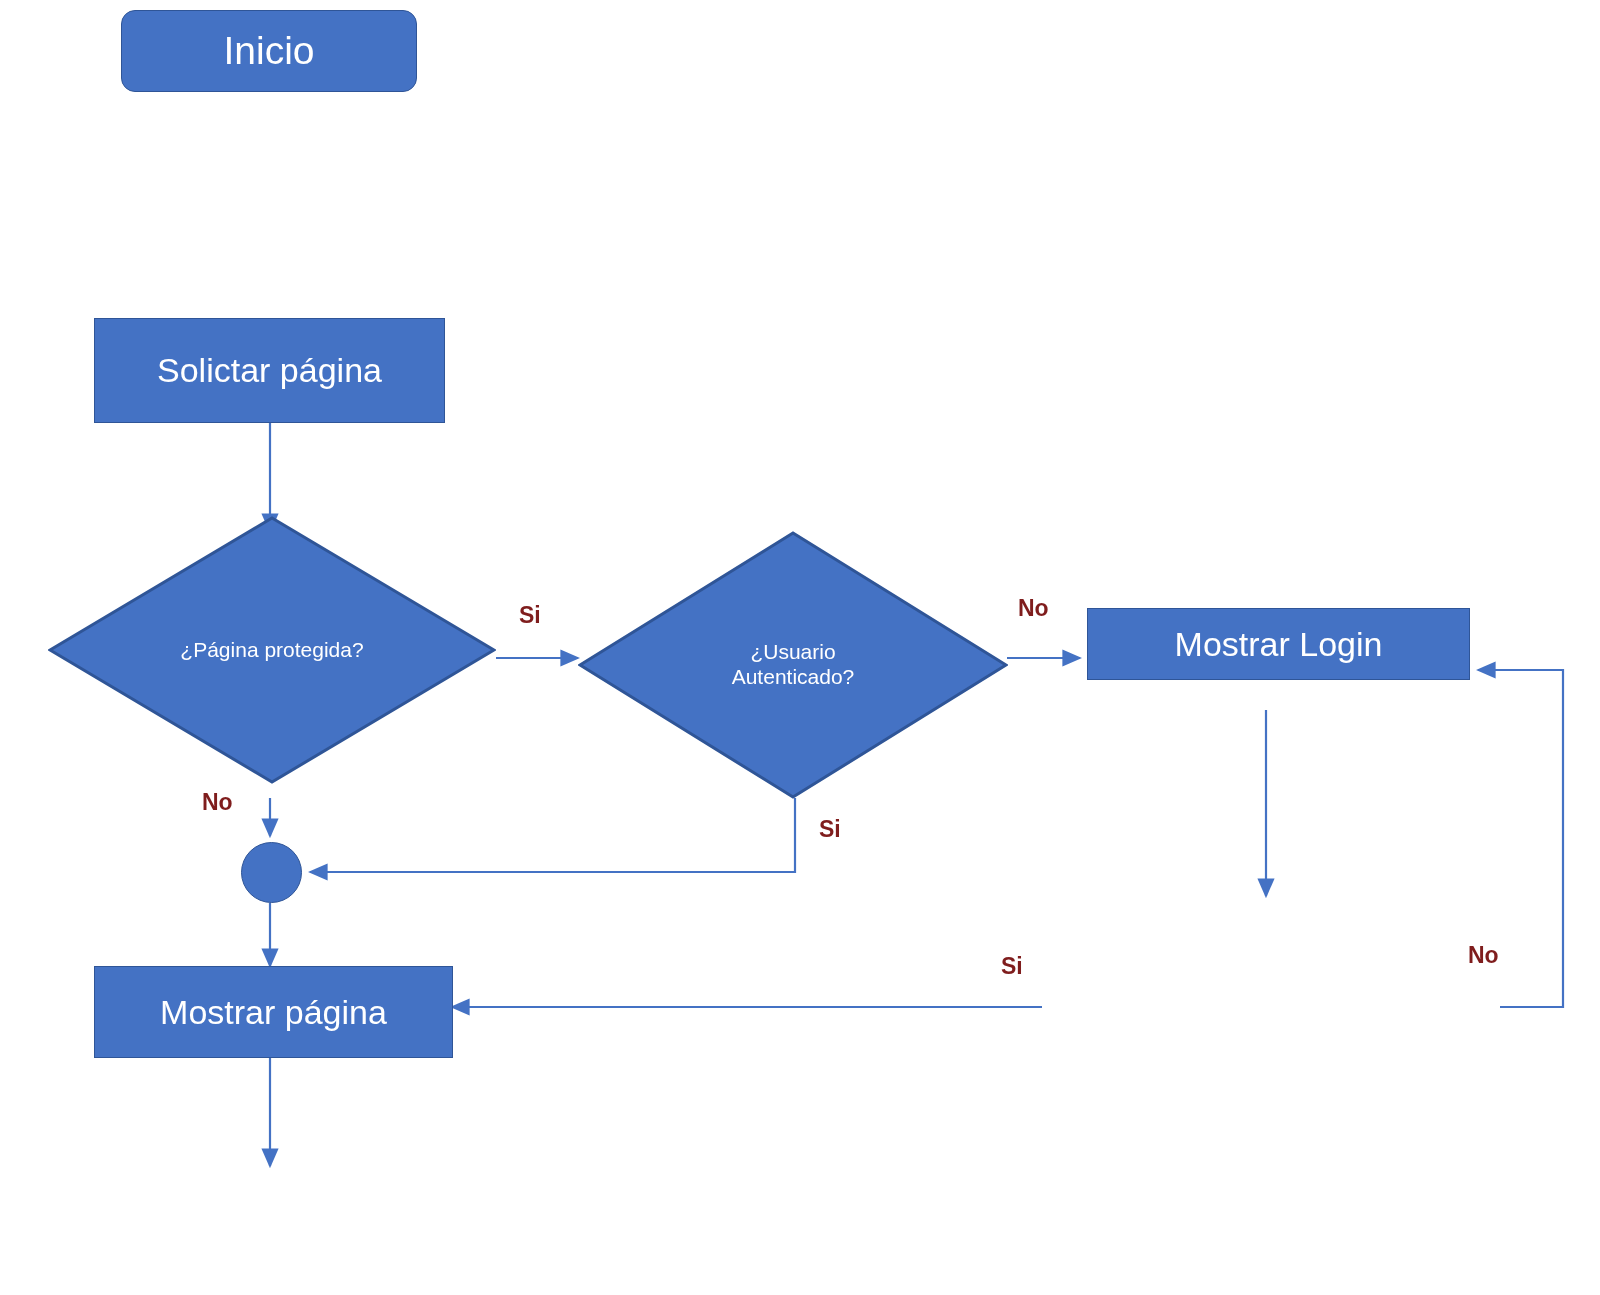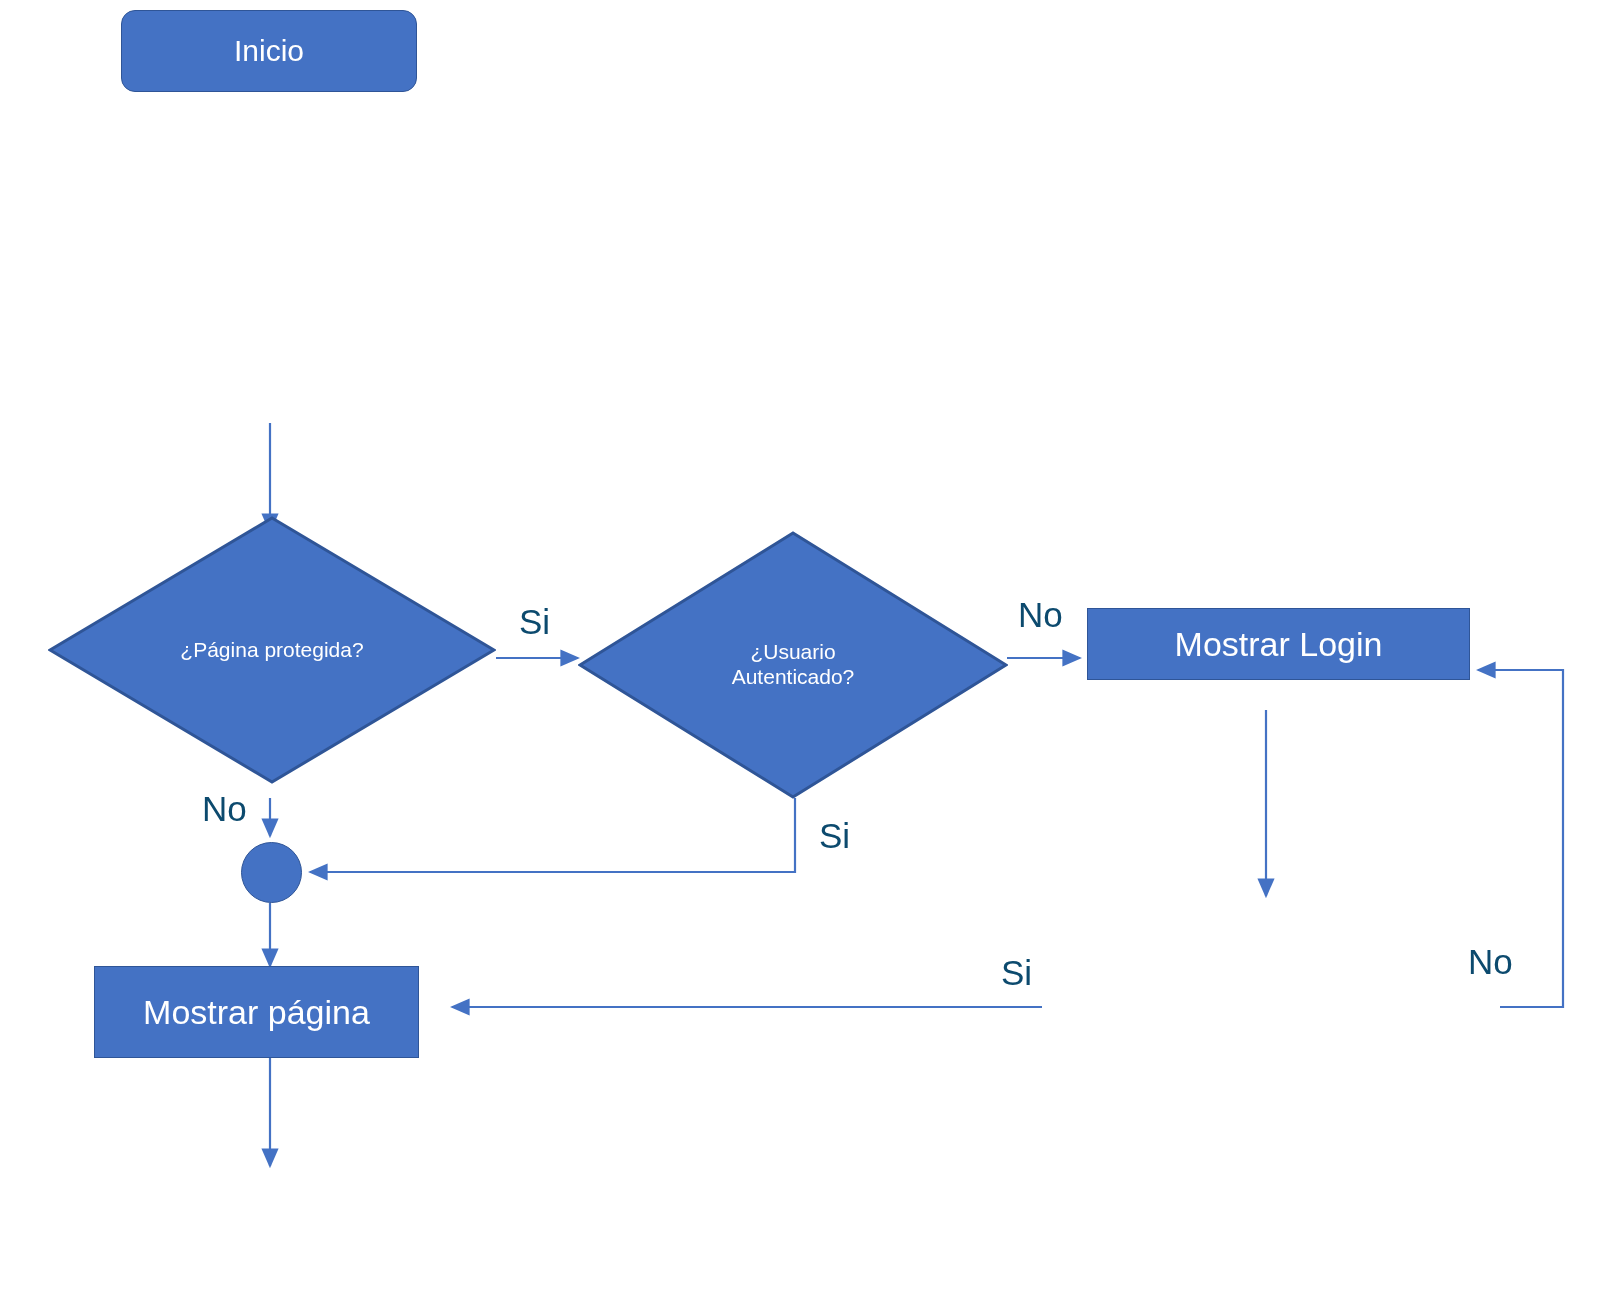--- a/index.html
+++ b/index.html
@@ -33,21 +33,21 @@
     justify-content: center;
     color: #ffffff;
     text-align: center;
     line-height: 1.18;
     user-select: none;
   }
   .terminator {
     background: #4472C4;
     border: 1px solid #2F5597;
     border-radius: 14px;
-    font-size: 30px;
+    font-size: 39px;
   }
   .process {
     background: #4472C4;
     border: 1px solid #2F5597;
     font-size: 34px;
   }
   .decision {
     background: transparent;
     font-size: 21px;
   }
@@ -63,25 +63,26 @@
     z-index: 2;
     padding: 0 12px;
   }
   .connector-node {
     background: #4472C4;
     border: 1px solid #2F5597;
     border-radius: 50%;
   }
   .edge-label {
     position: absolute;
-    color: #0c4a6e;
-    font-size: 35px;
+    color: #7f1d1d;
+    font-size: 23px;
     line-height: 1;
     white-space: nowrap;
     user-select: none;
+    font-weight: bold;
   }
 </style>
 </head>
 <body>
 
 <div id="stage">
 
   <svg id="edges" viewBox="0 0 1600 1295" xmlns="http://www.w3.org/2000/svg">
     <defs>
       <marker id="arrowhead" markerWidth="9" markerHeight="9" refX="8" refY="4.5" orient="auto" markerUnits="strokeWidth">
@@ -107,20 +108,23 @@
 
     <polyline points="1500,1007 1563,1007 1563,670 1478,670" fill="none" stroke="#4472C4" stroke-width="2.2" marker-end="url(#arrowhead)"></polyline>
 
     <line x1="270" y1="1058" x2="270" y2="1166" stroke="#4472C4" stroke-width="2.2" marker-end="url(#arrowhead)"></line>
   </svg>
 
   <div class="node terminator" style="left:121px; top:10px; width:296px; height:82px;">
     <span>Inicio</span>
   </div>
 
+  <div class="node process" style="left:94px; top:318px; width:351px; height:105px;">
+    <span>Solictar página</span>
+  </div>
 
   <div class="node decision" style="left:48px; top:516px; width:448px; height:268px;">
     <svg class="dshape" viewBox="0 0 448 268" preserveAspectRatio="none">
       <polygon points="224,2 446,134 224,266 2,134" fill="#4472C4" stroke="#2F5597" stroke-width="3"></polygon>
     </svg>
     <span class="dlabel">¿Página protegida?</span>
   </div>
 
   <div class="node decision" style="left:578px; top:531px; width:430px; height:268px;">
     <svg class="dshape" viewBox="0 0 430 268" preserveAspectRatio="none">
@@ -131,21 +135,21 @@
       <span>Autenticado?</span>
     </span>
   </div>
 
   <div class="node process" style="left:1087px; top:608px; width:383px; height:72px;">
     <span>Mostrar Login</span>
   </div>
 
   <div class="node connector-node" style="left:241px; top:842px; width:61px; height:61px;"></div>
 
-  <div class="node process" style="left:94px; top:966px; width:325px; height:92px;">
+  <div class="node process" style="left:94px; top:966px; width:359px; height:92px;">
     <span>Mostrar página</span>
   </div>
 
 
 
   <div class="edge-label" style="left:519px; top:604px;">Si</div>
 
   <div class="edge-label" style="left:202px; top:791px;">No</div>
 
   <div class="edge-label" style="left:1018px; top:597px;">No</div>

